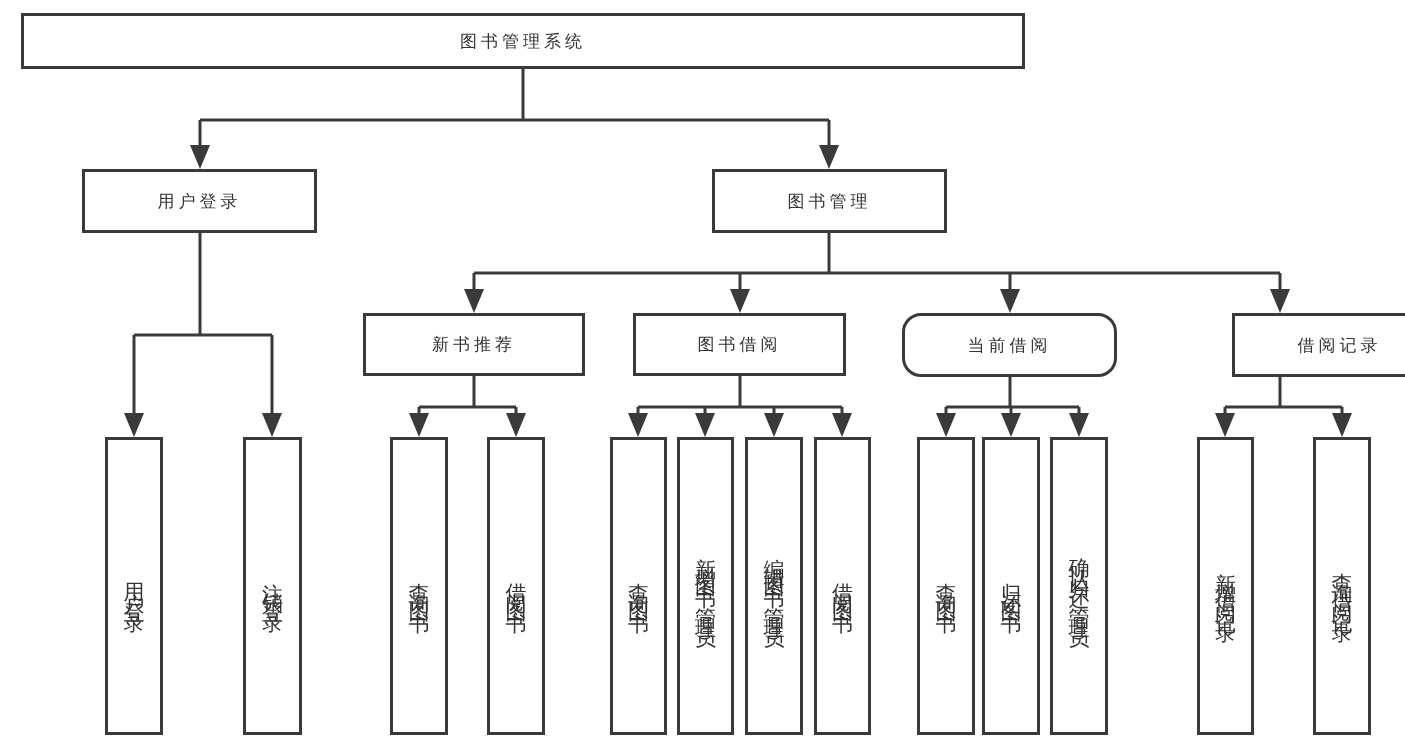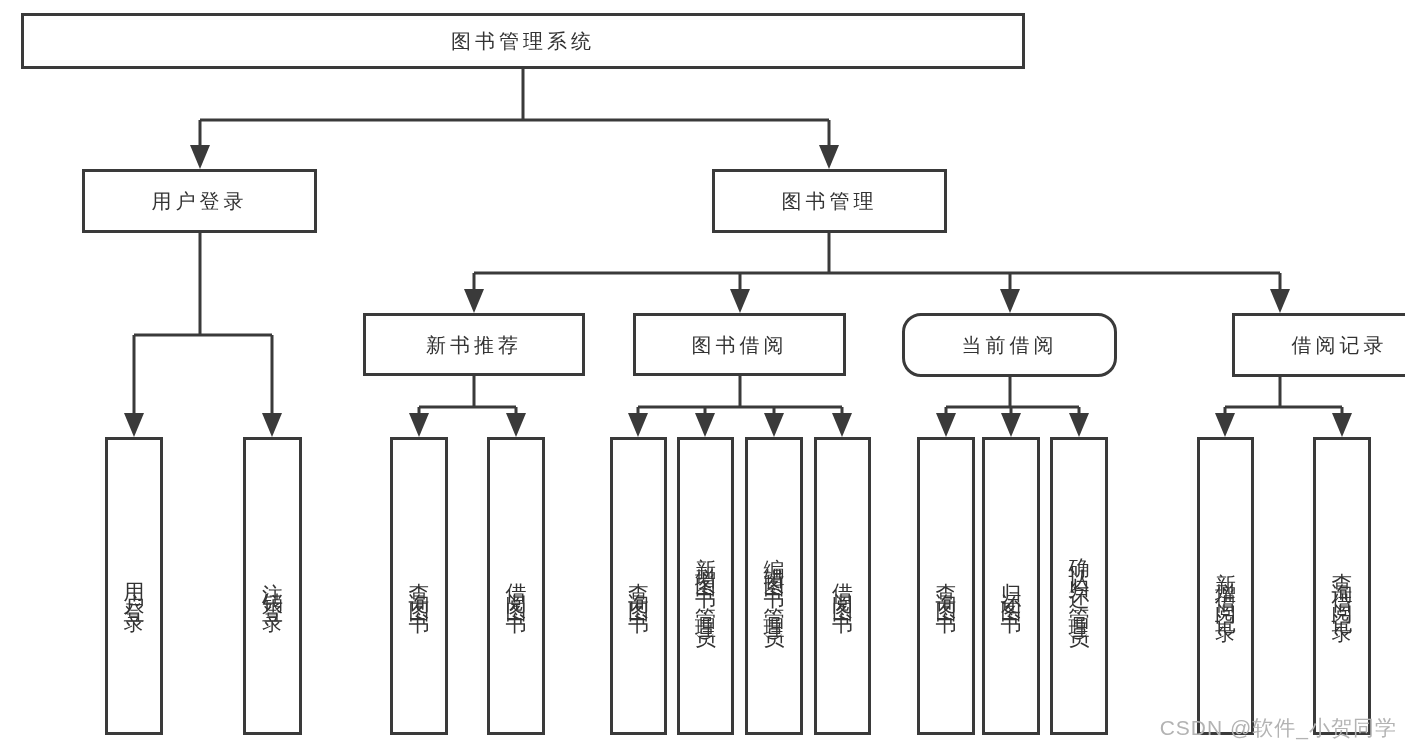--- a/index.html
+++ b/index.html
@@ -27,21 +27,21 @@
     position: absolute;
     box-sizing: border-box;
     border: 3px solid #3a3a3a;
     background: #ffffff;
     display: flex;
     align-items: center;
     justify-content: center;
     z-index: 2;
   }
   .box .hlabel {
-    font-size: 20px;
+    font-size: 17px;
     color: #333333;
     letter-spacing: 4px;
     white-space: nowrap;
     line-height: 1;
   }
   .leaf .vlabel {
     writing-mode: vertical-rl;
     text-orientation: mixed;
     font-size: 21px;
     color: #333333;
@@ -165,15 +165,14 @@
     <span class="vlabel">确认归还（管理员）</span>
   </div>
 
   <div class="box leaf" style="left:1197px; top:437px; width:57px; height:298px;">
     <span class="vlabel">新增借阅记录</span>
   </div>
   <div class="box leaf" style="left:1313px; top:437px; width:58px; height:298px;">
     <span class="vlabel">查询借阅记录</span>
   </div>
 
-  <div class="watermark">CSDN @软件_小贺同学</div>
 
 </div>
 
 </body></html>

